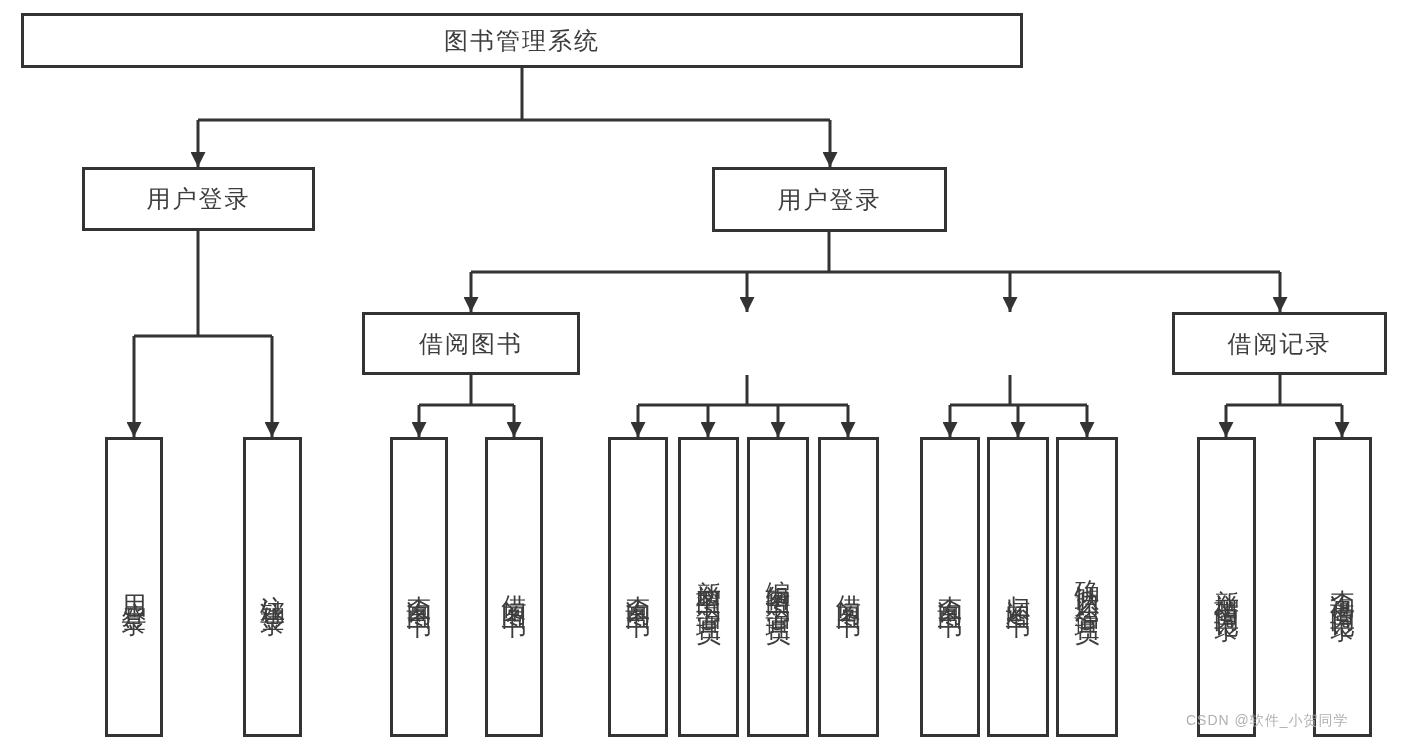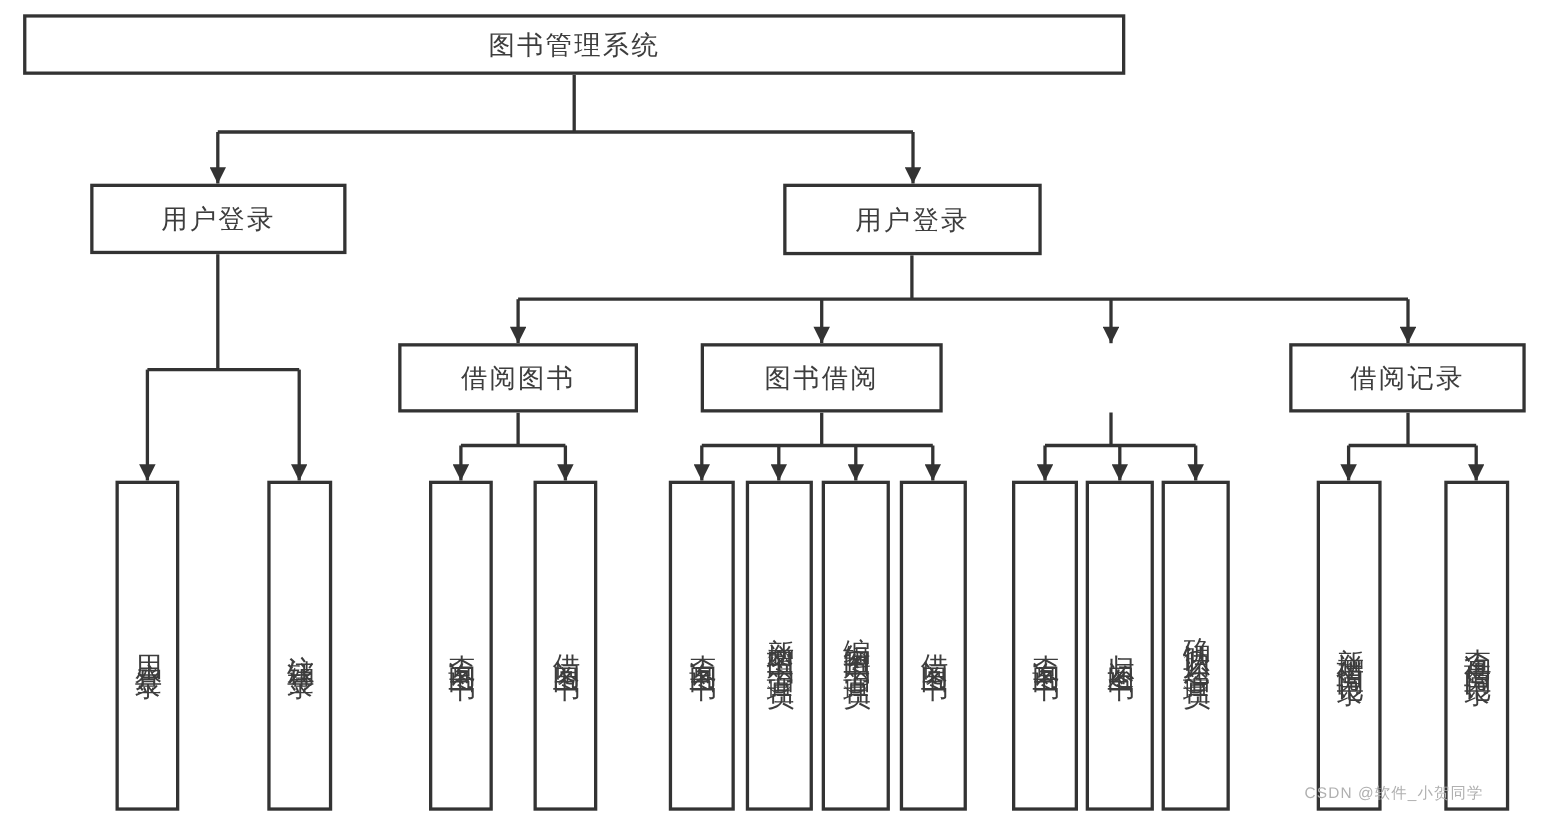--- a/index.html
+++ b/index.html
@@ -119,23 +119,20 @@
   <div class="node hnode" style="left:82px;top:167px;width:233px;height:64px">
     <span class="lbl">用户登录</span>
   </div>
   <div class="node hnode" style="left:712px;top:167px;width:235px;height:65px">
     <span class="lbl">用户登录</span>
   </div>
 
   <div class="node hnode" style="left:362px;top:312px;width:218px;height:63px">
     <span class="lbl">借阅图书</span>
   </div>
-  <div class="node hnode" style="left:637px;top:312px;width:220px;height:63px">
-    <span class="lbl">图书借阅</span>
-  </div>
   <div class="node hnode" style="left:1172px;top:312px;width:215px;height:63px">
     <span class="lbl">借阅记录</span>
   </div>
 
   <div class="node vnode" style="left:105px;top:437px;width:58px;height:300px">
     <span class="lbl">用户登录</span>
   </div>
   <div class="node vnode" style="left:243px;top:437px;width:59px;height:300px">
     <span class="lbl">注销登录</span>
   </div>

